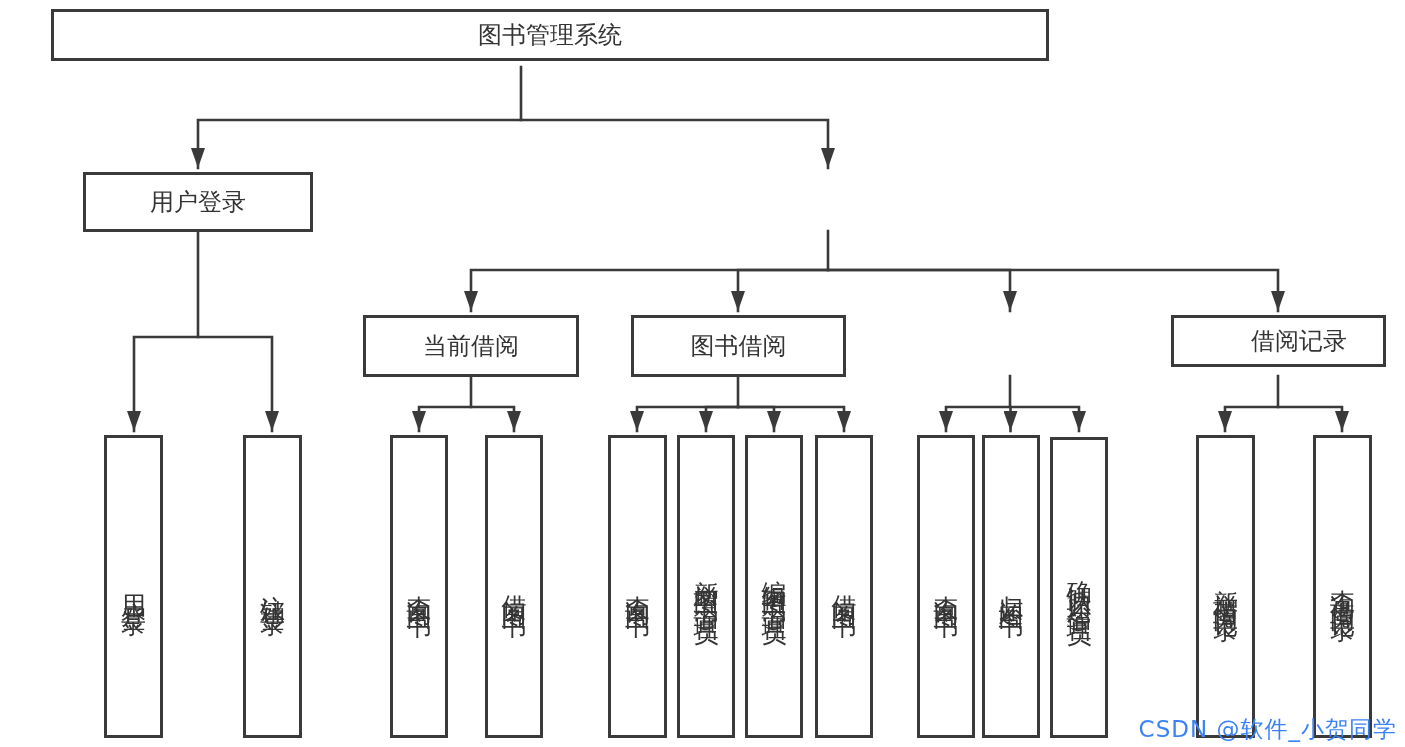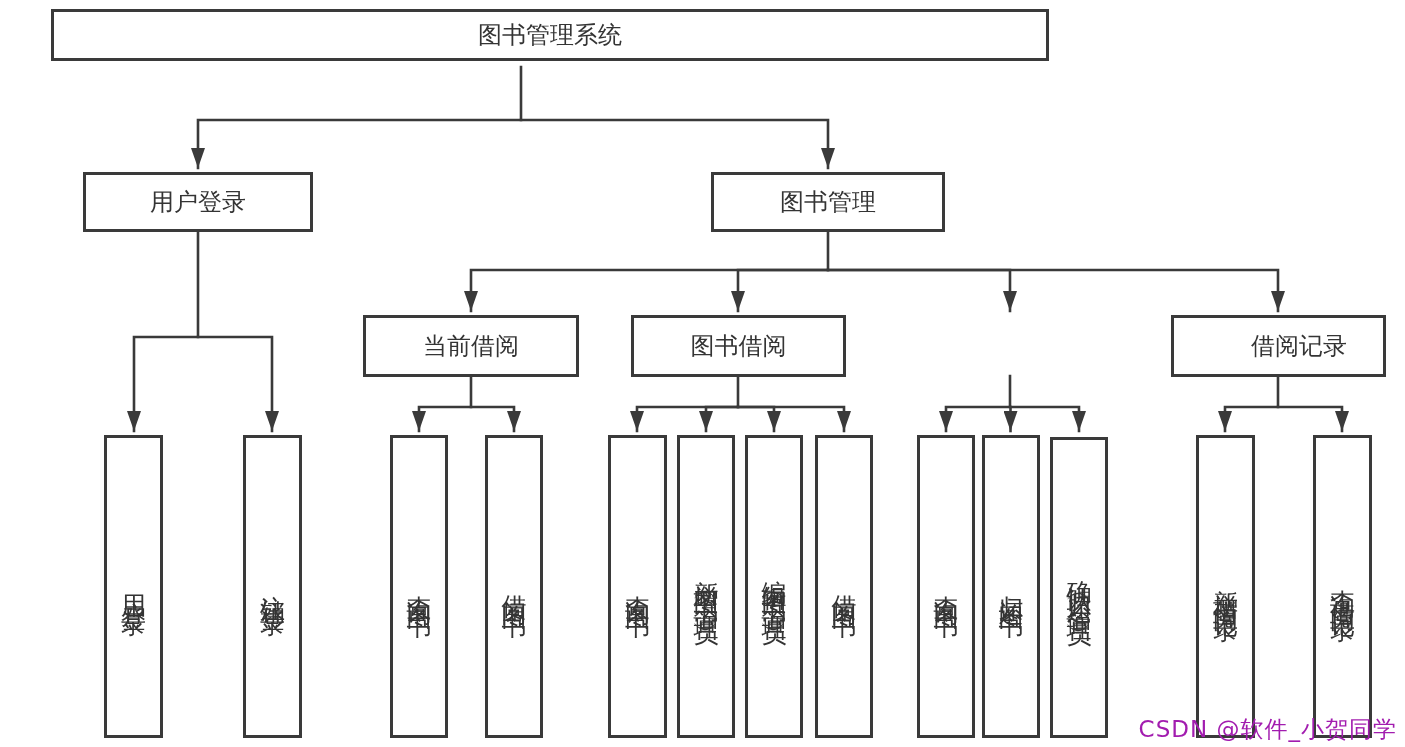--- a/index.html
+++ b/index.html
@@ -35,21 +35,21 @@
     font-size: 25px;
     letter-spacing: 6px;
     line-height: 1;
     white-space: normal;
   }
   .watermark {
     position: absolute;
     right: 8px;
     top: 714px;
     font-size: 23px;
-    color: #a21caf;
+    color: #3b82f6;
     letter-spacing: 1px;
     white-space: nowrap;
   }
 </style>
 </head>
 <body>
 
 <div class="canvas">
 
   <svg class="connectors" viewBox="0 0 1405 747" xmlns="http://www.w3.org/2000/svg" aria-hidden="true">
@@ -84,25 +84,24 @@
       <path d="M1010,407 L1079,407 L1079,431" marker-end="url(#arrow)"></path>
 
       <path d="M1278,376 L1278,407 L1225,407 L1225,431" marker-end="url(#arrow)"></path>
       <path d="M1278,407 L1342,407 L1342,431" marker-end="url(#arrow)"></path>
     </g>
   </svg>
 
   <div class="node h" style="left:22px; top:9px; width:998px; height:52px;margin-left:29px;">图书管理系统</div>
 
   <div class="node h" style="left:83px; top:172px; width:230px; height:60px;">用户登录</div>
-  <div class="node h" style="left:711px; top:172px; width:234px; height:60px;">图书管理</div>
 
   <div class="node h" style="left:363px; top:315px; width:216px; height:62px;">当前借阅</div>
   <div class="node h" style="left:631px; top:315px; width:215px; height:62px;">图书借阅</div>
-  <div class="node h" style="left:1171px; top:315px; width:215px; height:62px;padding-left:41px;">借阅记录</div>
+  <div class="node h" style="left:1171px; top:315px; width:215px; height:52px;padding-left:41px;">借阅记录</div>
 
   <div class="node v" style="left:104px; top:435px; width:59px; height:303px;">用户登录</div>
   <div class="node v" style="left:243px; top:435px; width:59px; height:303px;">注销登录</div>
 
   <div class="node v" style="left:390px; top:435px; width:58px; height:303px;">查询图书</div>
   <div class="node v" style="left:485px; top:435px; width:58px; height:303px;">借阅图书</div>
 
   <div class="node v" style="left:608px; top:435px; width:59px; height:303px;">查询图书</div>
   <div class="node v" style="left:677px; top:435px; width:58px; height:303px;">新增图书（管理员）</div>
   <div class="node v" style="left:745px; top:435px; width:58px; height:303px;">编辑图书（管理员）</div>

